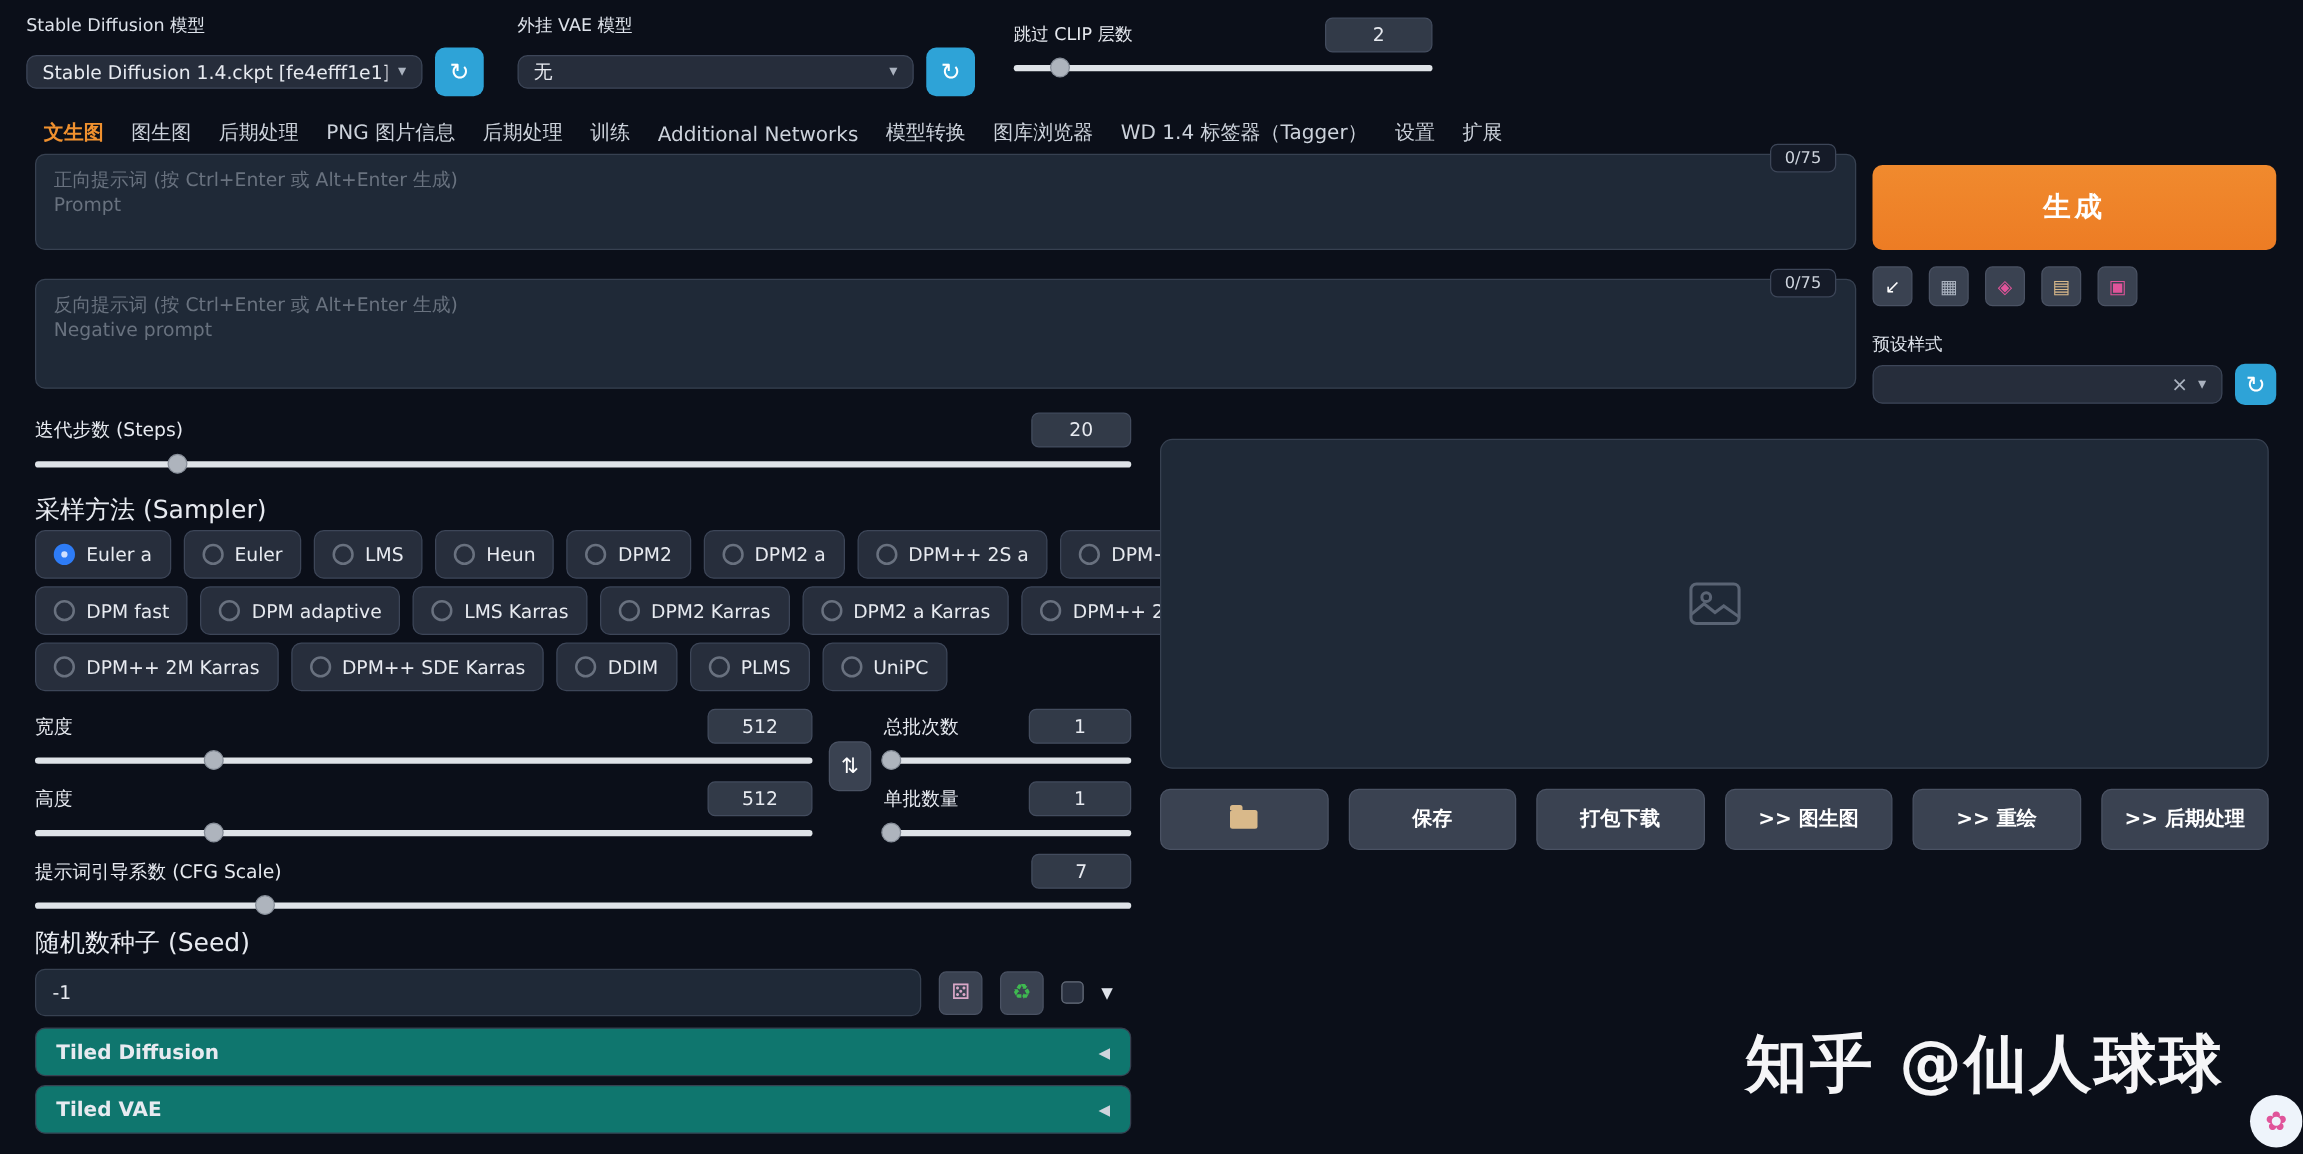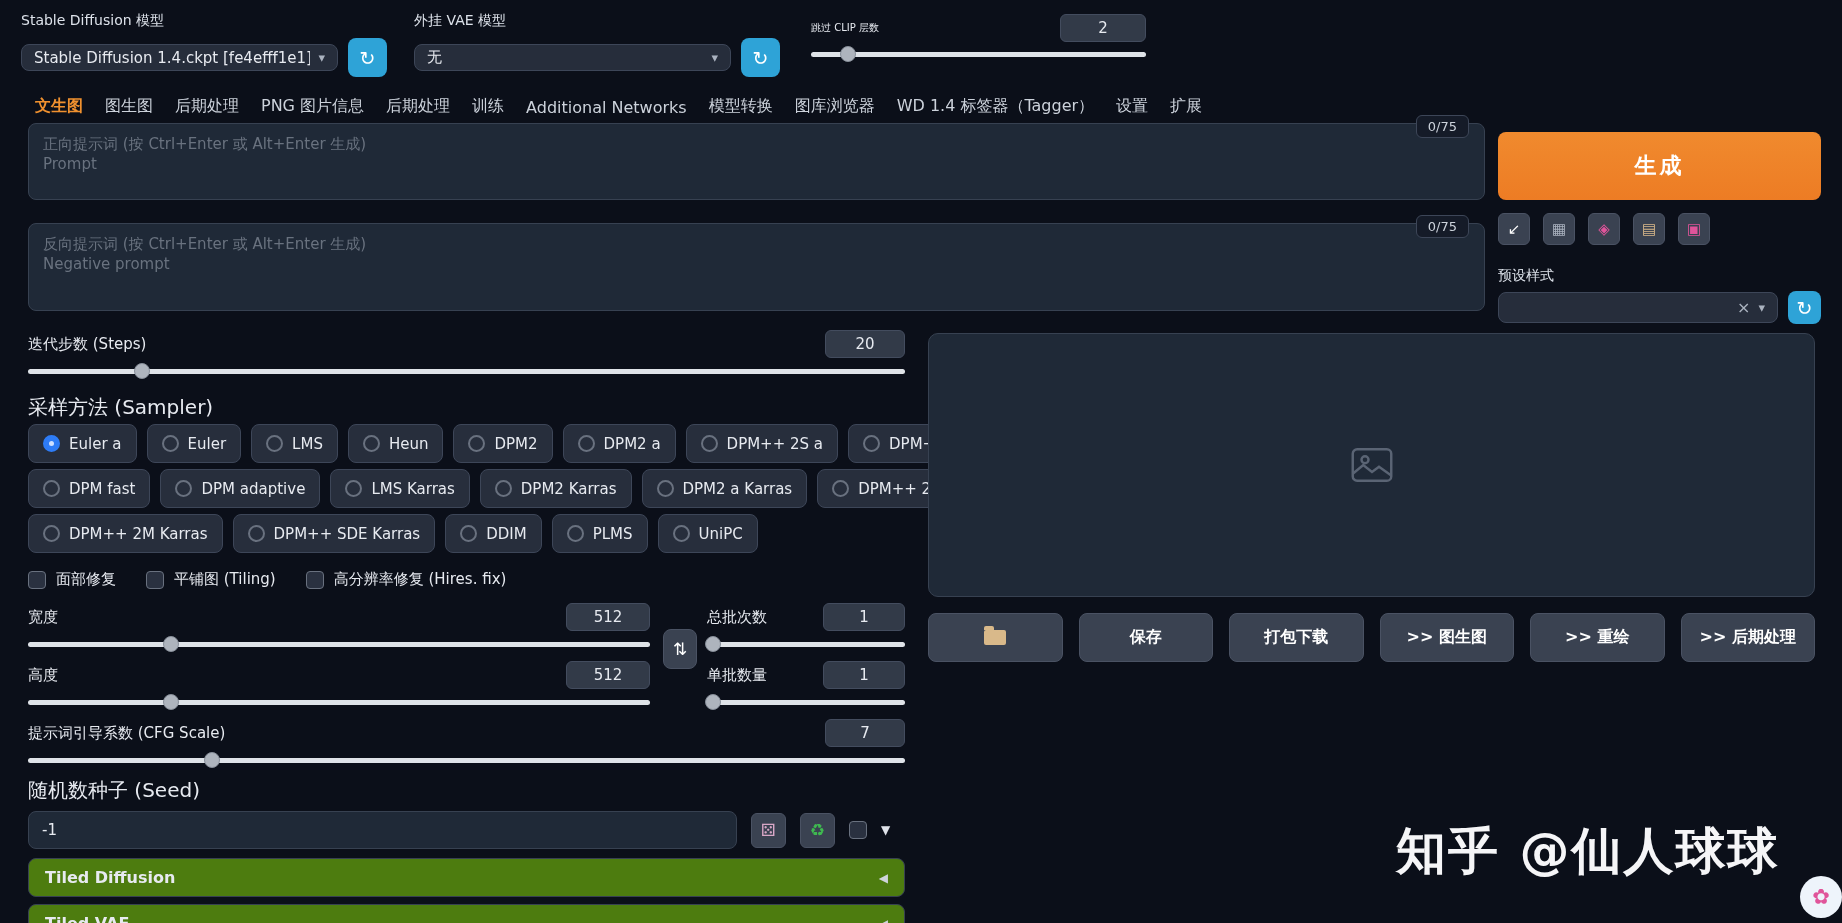--- a/index.html
+++ b/index.html
@@ -53,25 +53,25 @@
   .dims-left{width:622px;}
   .dims-right{flex:1;}
   .swap-btn{width:34px;height:40px;margin:26px 10px 0 13px;border-radius:8px;background:#3a4251;border:1px solid #4a5263;color:#fff;font-size:17px;cursor:pointer;flex:none;}
   .mt14{margin-top:14px;}
   .slider-m{margin-top:11px;}
   .seed-row{display:flex;align-items:center;gap:14px;margin-top:7px;}
   .seed-input{width:709px;height:38px;background:#1f2937;border:1px solid #374151;border-radius:8px;color:#e7eaf0;font-size:15px;padding:0 13px;outline:none;}
   .sq-btn{width:35px;height:35px;border-radius:6px;background:#3a4251;border:1px solid #4a5263;display:flex;align-items:center;justify-content:center;font-size:17px;cursor:pointer;flex:none;}
   .seed-caret{color:#dfe3ea;font-size:12px;cursor:pointer;}
   .accordions{margin-top:9px;}
-  .accordion{height:39px;background:#4d7c0f;border:1px solid #374151;border-radius:8px;display:flex;align-items:center;justify-content:space-between;padding:0 16px;margin-bottom:7px;cursor:pointer;}
+  .accordion{height:39px;background:#0f766e;border:1px solid #374151;border-radius:8px;display:flex;align-items:center;justify-content:space-between;padding:0 16px;margin-bottom:7px;cursor:pointer;}
   .acc-label{font-size:16px;font-weight:600;}
   .acc-arrow{color:#cfd4dc;font-size:12px;}
   
-  .output{position:absolute;left:928px;top:333px;width:887px;}
+  .output{position:absolute;left:928px;top:351px;width:887px;}
   .preview{height:264px;background:#1f2937;border:1px solid #374151;border-radius:10px;display:flex;align-items:center;justify-content:center;}
   .out-row{display:flex;gap:16px;margin-top:16px;}
   .btn-dark{flex:1;height:49px;background:#3a4251;border:1px solid #4a5263;border-radius:8px;color:#fff;font-size:16px;font-weight:600;cursor:pointer;display:flex;align-items:center;justify-content:center;white-space:nowrap;}
   .folder-icon{position:relative;width:22px;height:15px;background:var(--accent-tan,#d9b98a);border-radius:2px;display:inline-block;}
   .folder-icon::before{content:"";position:absolute;top:-4px;left:0;width:10px;height:4px;background:var(--accent-tan,#d9b98a);border-radius:2px 2px 0 0;}
   
   .watermark{position:absolute;left:1396px;top:818px;font-size:50px;font-weight:600;color:#f5f5f7;letter-spacing:2px;white-space:nowrap;}
   .float-btn{position:absolute;left:1800px;top:876px;width:42px;height:42px;border-radius:50%;background:#eef4fb;border:none;display:flex;align-items:center;justify-content:center;font-size:21px;color:var(--accent-pink,#e0549a);cursor:pointer;}
 </style>
 </head>
@@ -98,21 +98,21 @@
       <span class="caret">▾</span>
     </div>
     <button class="blue-btn">
         <span>↻</span>
       </button>
   </div>
 </div>
 
 <div class="tb-group" style="left:811px;top:14px;width:335px">
   <div class="ctl-head">
-    <label class="ctl-label" style="font-size:10px">跳过 CLIP 层数</label>
+    <label class="ctl-label" style="font-size:14px">跳过 CLIP 层数</label>
     <input class="numbox" style="width: 86px;" value="2">
   </div>
   <div class="slider" style="margin-top:10px">
     <div class="handle" style="left:11%"></div>
   </div>
 </div>
 
 <nav class="tabs" id="tabs">
     <button class="tab active">文生图</button>
     <button class="tab">图生图</button>
@@ -266,34 +266,20 @@
           <span class="radio"></span>
           <span>PLMS</span>
         </label>
         <label class="pill">
           <span class="radio"></span>
           <span>UniPC</span>
         </label>
       </div>
   </div>
 
-  <div class="cbx-row" id="cbx-row">
-      <label class="cbx-item">
-        <span class="cbx"></span>
-        <span class="cbx-label">面部修复</span>
-      </label>
-      <label class="cbx-item">
-        <span class="cbx"></span>
-        <span class="cbx-label">平铺图 (Tiling)</span>
-      </label>
-      <label class="cbx-item">
-        <span class="cbx"></span>
-        <span class="cbx-label">高分辨率修复 (Hires. fix)</span>
-      </label>
-    </div>
 
   <div class="dims">
     <div class="dims-left">
       <div class="ctl-head">
         <label class="ctl-label">宽度</label>
         <input class="numbox" style="width: 84px;" value="512">
       </div>
       <div class="slider slider-m">
           <div class="handle" style="left:23%"></div>
         </div>

